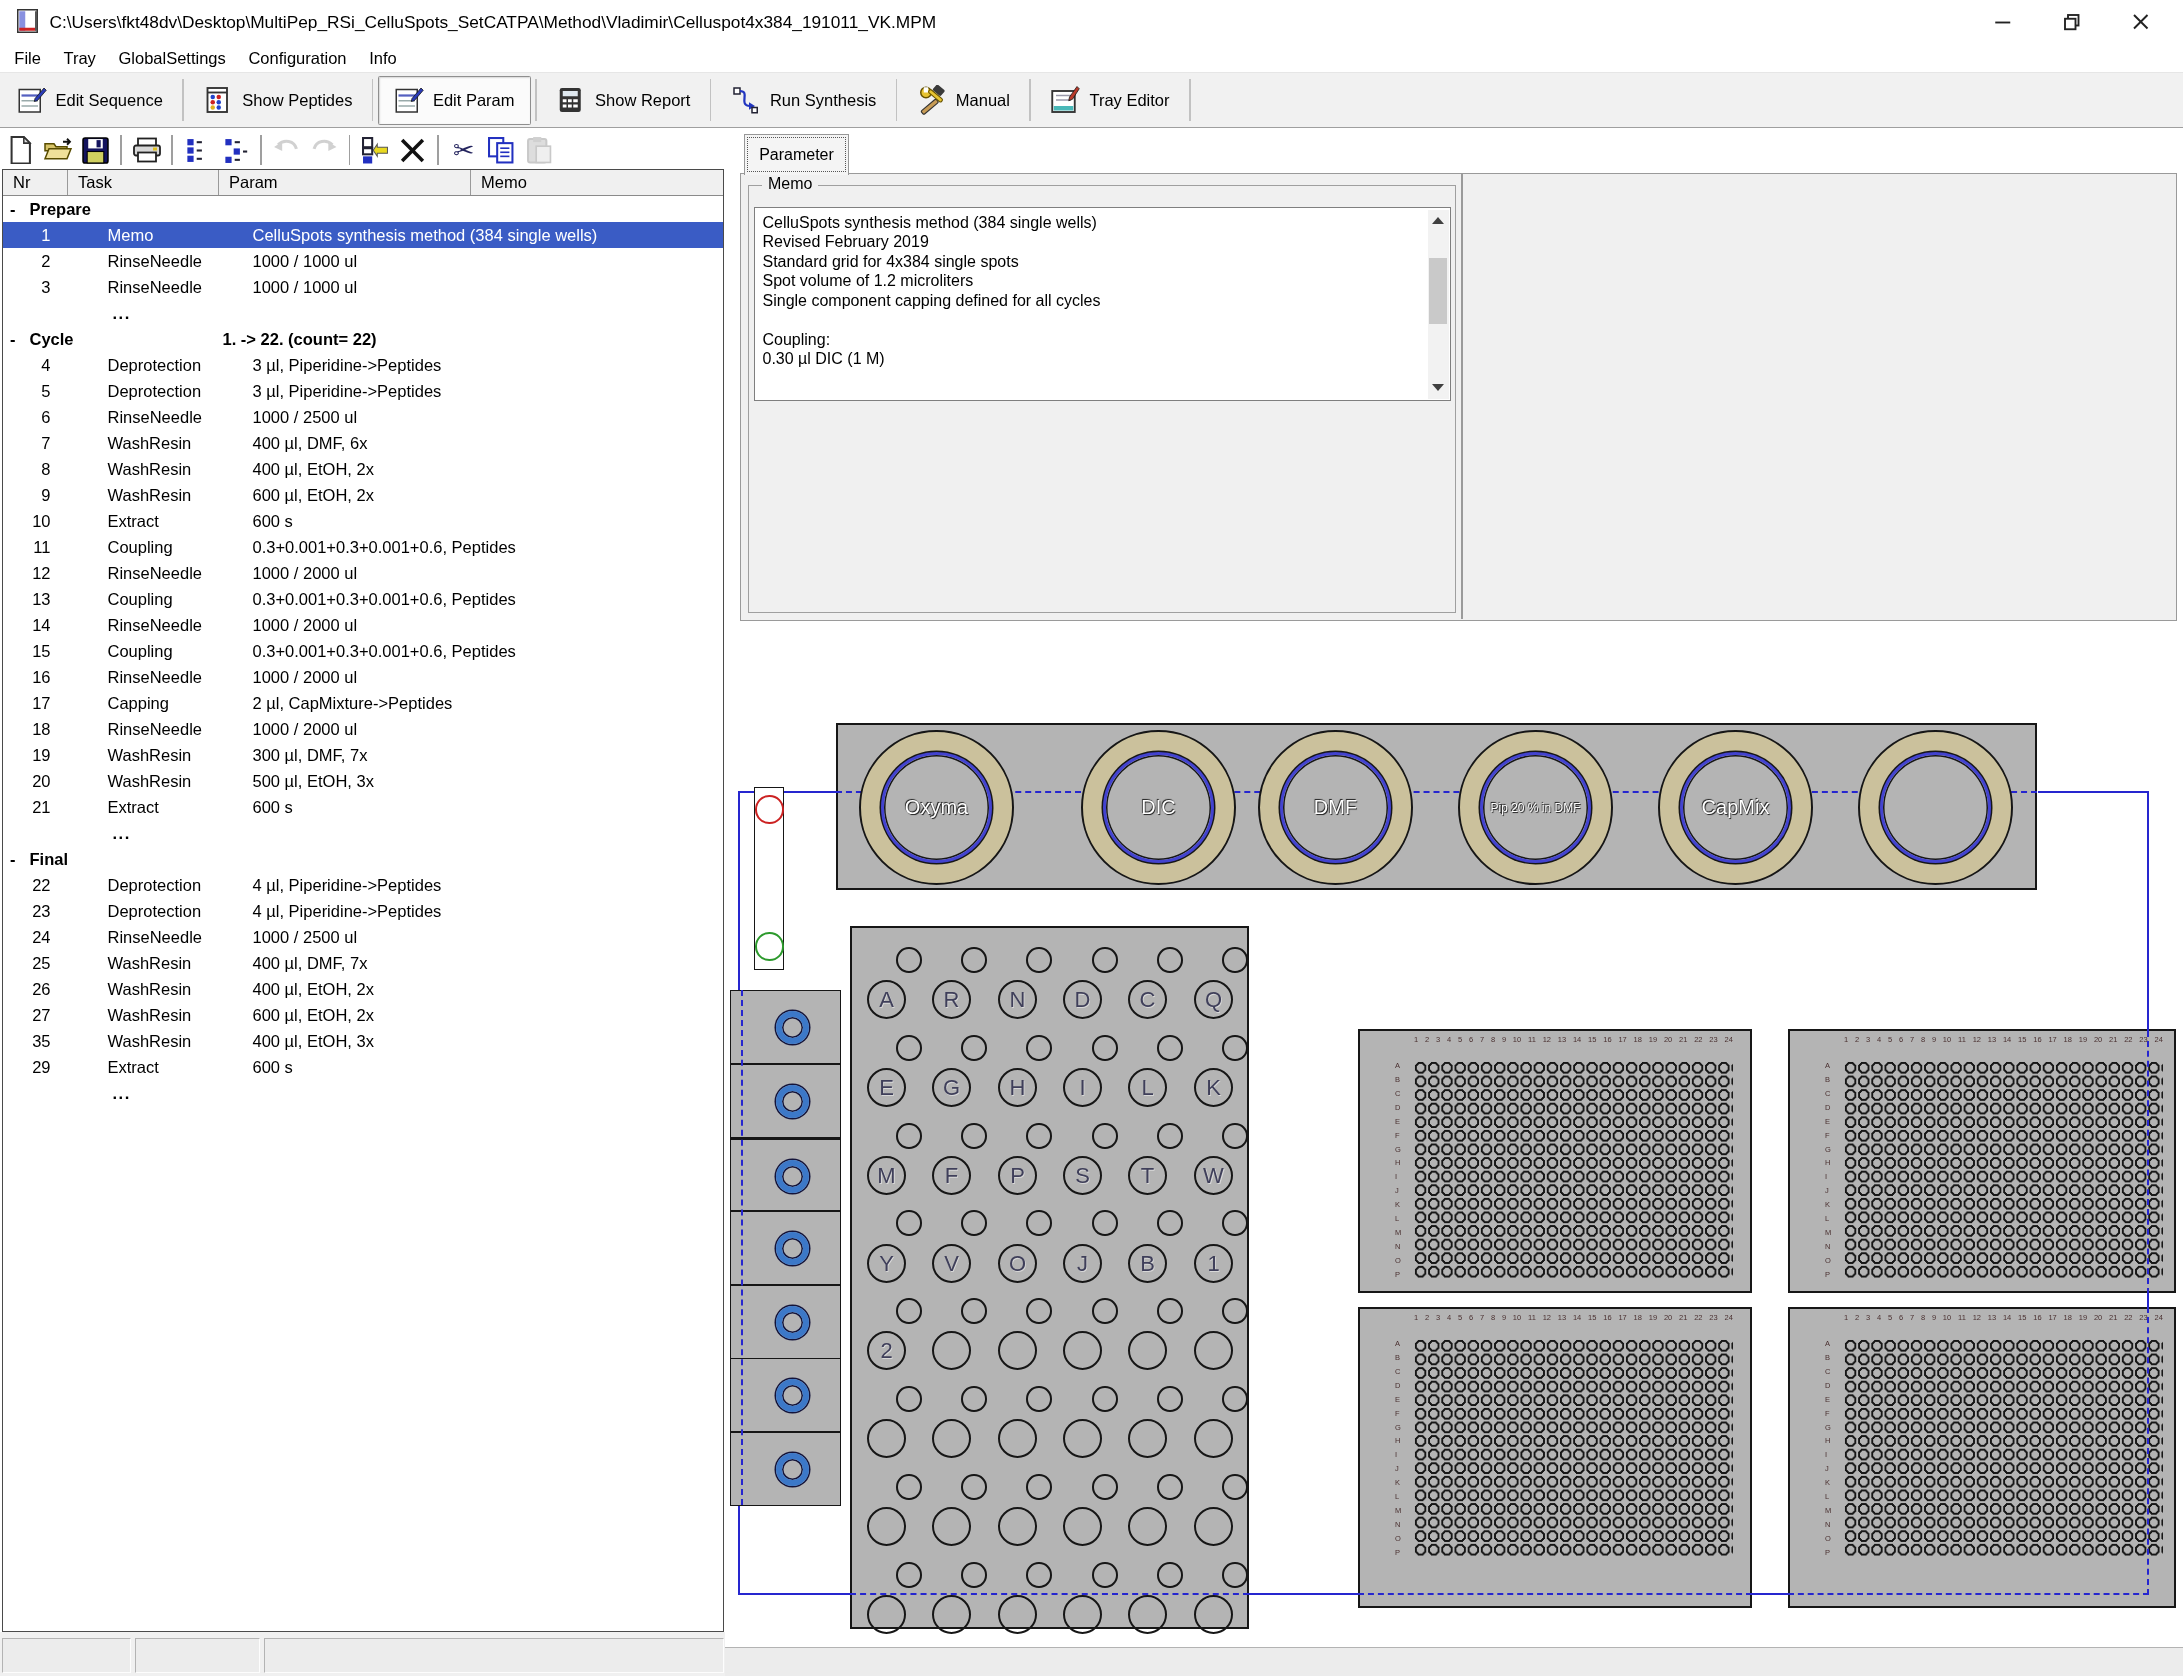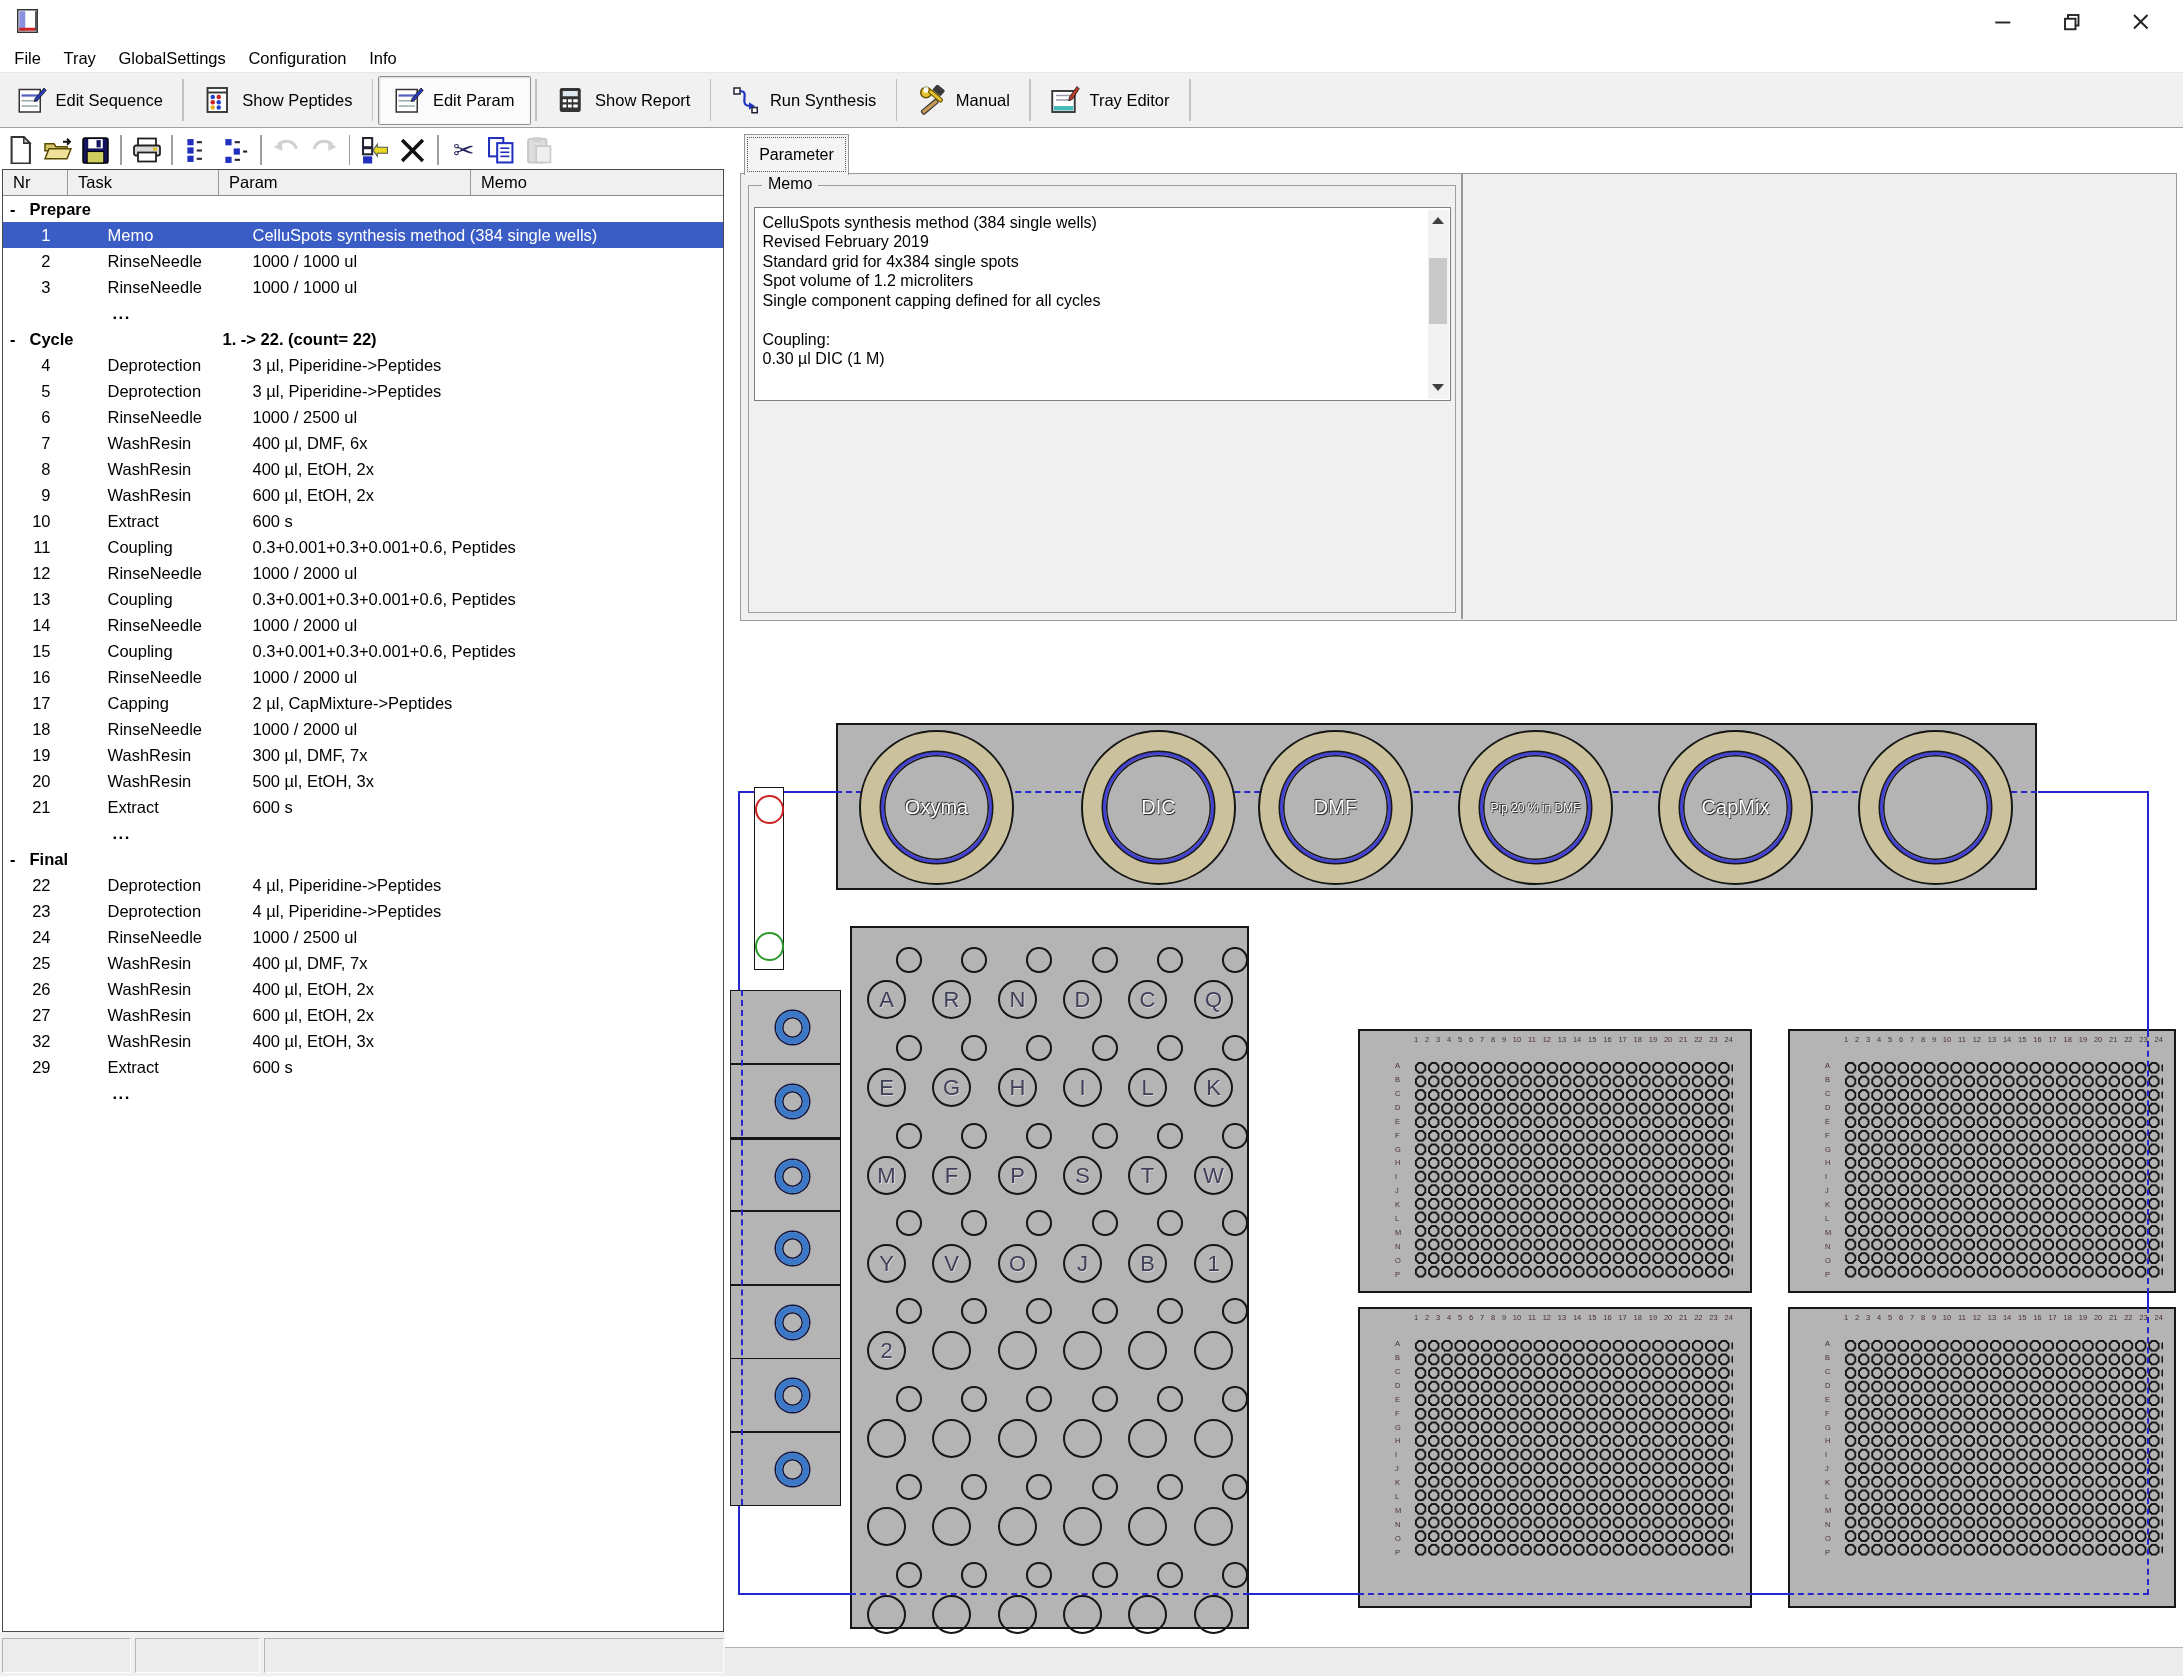--- a/index.html
+++ b/index.html
@@ -110,20 +110,21 @@
 </head>
 <body>
 
 <div class="abs" id="titlebar">
   <svg id="title-icon" viewBox="0 0 30 34">
     <rect x="1" y="1" width="26" height="30" fill="#ffffff" stroke="#333" stroke-width="2"></rect>
     <rect x="3" y="3" width="8" height="26" fill="#8890e0"></rect>
     <rect x="3" y="25" width="22" height="4" fill="#cc2222"></rect>
     <rect x="24" y="3" width="3" height="26" fill="#555"></rect>
   </svg>
+  <span id="title-text">C:\Users\fkt48dv\Desktop\MultiPep_RSi_CelluSpots_SetCATPA\Method\Vladimir\Celluspot4x384_191011_VK.MPM</span>
   <div id="win-btns">
     <div class="winbtn">
       <svg width="19.5" height="19.5" viewBox="0 0 26 26">
           <line x1="3" y1="14" x2="23" y2="14" stroke="#222" stroke-width="2.5"></line>
         </svg>
     </div>
     <div class="winbtn">
       <svg width="19.5" height="19.5" viewBox="0 0 26 26">
           <rect x="8" y="4" width="14" height="14" fill="none" stroke="#222" stroke-width="2.5"></rect>
           <rect x="4" y="9" width="14" height="14" fill="#fff" stroke="#222" stroke-width="2.5"></rect>
@@ -505,21 +506,21 @@
         <div class="c-nr" style="position: absolute;">26</div>
         <div class="c-task" style="position: absolute;">WashResin</div>
         <div class="c-param" style="position: absolute;">400 µl, EtOH,  2x</div>
       </div>
       <div class="trow task">
         <div class="c-nr" style="position: absolute;">27</div>
         <div class="c-task" style="position: absolute;">WashResin</div>
         <div class="c-param" style="position: absolute;">600 µl, EtOH,  2x</div>
       </div>
       <div class="trow task">
-        <div class="c-nr" style="position: absolute;">32</div>
+        <div class="c-nr" style="position: absolute;">35</div>
         <div class="c-task" style="position: absolute;">WashResin</div>
         <div class="c-param" style="position: absolute;">400 µl, EtOH,  3x</div>
       </div>
       <div class="trow task">
         <div class="c-nr" style="position: absolute;">29</div>
         <div class="c-task" style="position: absolute;">Extract</div>
         <div class="c-param" style="position: absolute;">600 s</div>
       </div>
       <div class="trow ellipsis">
         <div class="e-dots" style="position: absolute;">...</div>

